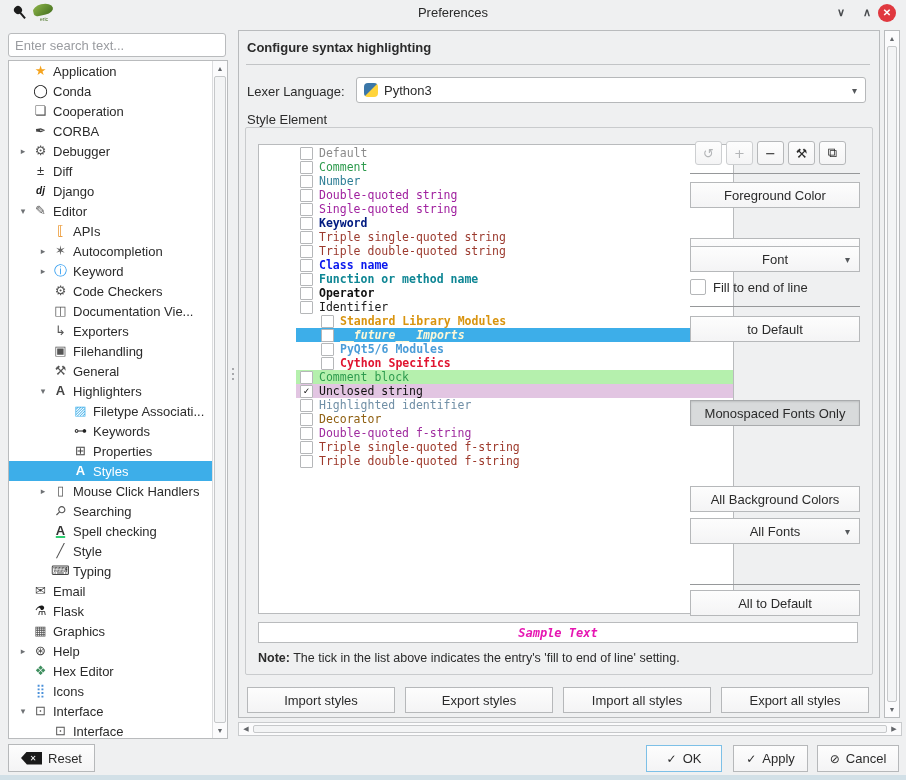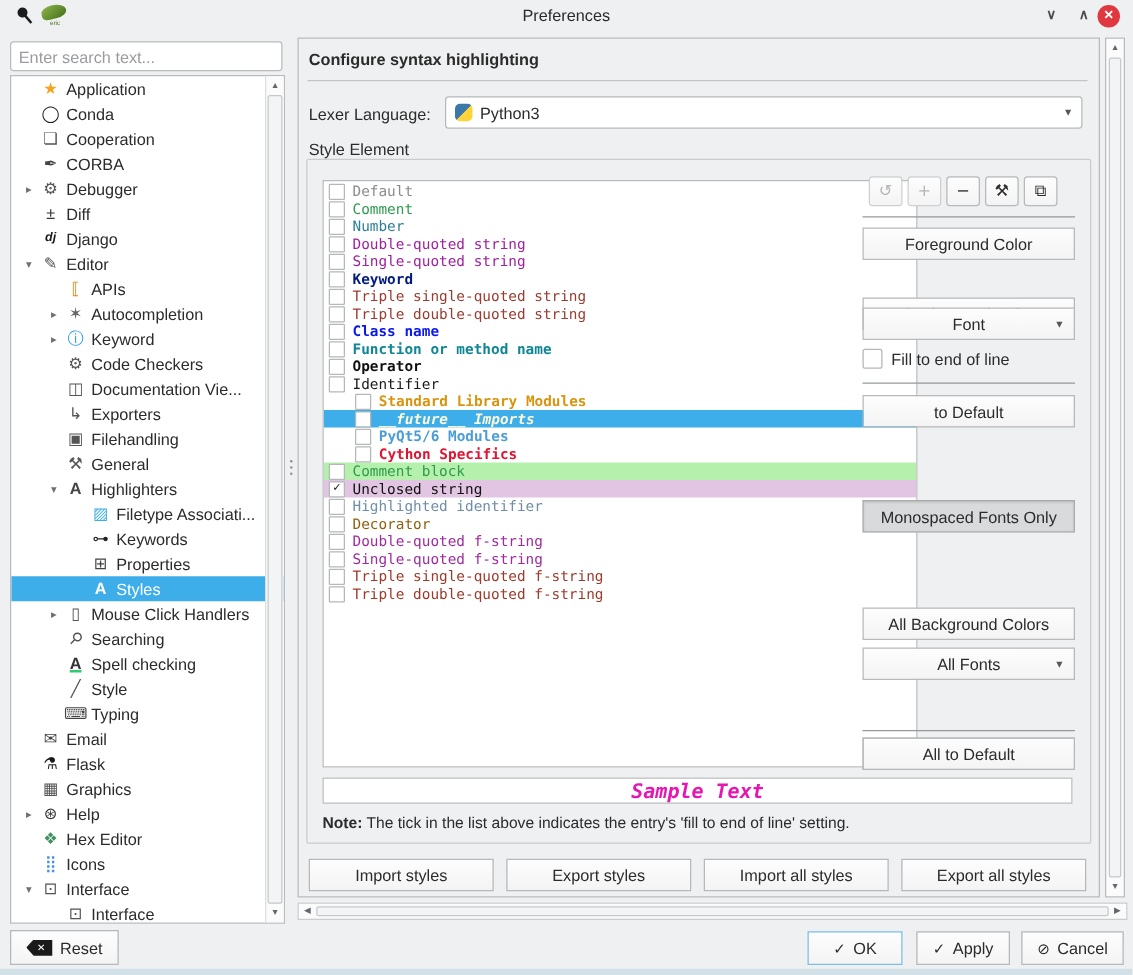--- a/index.html
+++ b/index.html
@@ -36,40 +36,40 @@
   .heading{position:absolute;left:8px;top:9px;font-size:13px;font-weight:bold;}
   .hr{position:absolute;height:1px;background:#c2c4c6;}
   #hr-head{left:7px;top:33px;width:624px;}
   .lbl{position:absolute;font-size:13px;}
   #lexer-lbl{left:8px;top:53px;}
   #lexer-combo{position:absolute;left:117px;top:46px;width:510px;height:26px;background:#fff;border:1px solid #b6b8ba;border-radius:3px;box-sizing:border-box;display:flex;align-items:center;font-size:13px;}
   .pyico{width:14px;height:14px;margin:0 6px 0 7px;border-radius:4px;background:linear-gradient(135deg,#3b77a8 49%,#ffd43b 51%);flex:none;}
   #lexer-combo .caret{margin-left:auto;margin-right:8px;font-size:10px;color:#55585b;}
   #style-lbl{left:8px;top:81px;}
   #group{position:absolute;left:6px;top:96px;width:628px;height:548px;border:1px solid #c9cbcd;border-radius:2px;box-sizing:border-box;}
-  #style-list{position:absolute;left:12px;top:16px;width:476px;height:470px;background:#fff;border:1px solid #b9bbbd;box-sizing:border-box;overflow:hidden;padding-top:1px;}
+  #style-list{position:absolute;left:12px;top:16px;width:476px;height:470px;background:#fff;border:1px solid #b9bbbd;box-sizing:border-box;overflow:hidden;padding-top:1px;padding-left:37px;}
   .srow{height:14px;display:flex;align-items:center;font-family:"DejaVu Sans Mono",monospace;font-size:11.5px;white-space:nowrap;}
   .chk{width:11px;height:11px;border:1px solid #b5b7b9;background:#fff;border-radius:1px;margin-left:4px;flex:none;font-size:10px;line-height:10px;text-align:center;color:#111;}
   .chk.ind{margin-left:25px;}
   .slabel{margin-left:6px;}
   #toolrow{position:absolute;left:449px;top:13px;display:flex;gap:4px;}
   .tbtn{width:27px;height:24px;border:1px solid #b6b8ba;border-radius:3px;background:linear-gradient(#fdfdfd,#f4f4f5);font-size:13px;color:#2b2b2b;display:flex;align-items:center;justify-content:center;font-family:"DejaVu Sans",sans-serif;}
   .tbtn.dis{color:#b4b6b8;border-color:#cdcfd1;}
   .colsep{position:absolute;left:444px;width:170px;height:1px;background:#96989a;}
   #sep1{top:45px;} #sep2{top:178px;} #sep3{top:456px;}
   .btn{border:1px solid #b6b8ba;border-radius:0;background:linear-gradient(#fdfdfd,#f4f4f5);font-family:"Liberation Sans",sans-serif;font-size:13px;color:#2b2b2b;display:flex;align-items:center;justify-content:center;box-sizing:border-box;}
   .cbtn{position:absolute;left:444px;width:170px;height:26px;}
   #btn-fg{top:54px;} #btn-bg{top:86px;margin-top:24px;} #btn-font{top:118px;}
   #fill-row{position:absolute;left:444px;top:151px;display:flex;align-items:center;font-size:13px;}
   .bigchk{width:14px;height:14px;border:1px solid #b4b6b8;border-radius:2px;background:#fff;margin-right:7px;flex:none;}
   #btn-todefault{top:188px;}
   #btn-mono{top:272px;background:#d8dadb;border-color:#a9abad;box-shadow:inset 0 1px 2px rgba(0,0,0,.12);}
   #btn-allbg{top:358px;} #btn-allfonts{top:390px;} #btn-allfill{top:422px;margin-top:40px;} #btn-alldefault{top:462px;}
   .dropbtn .caret{position:absolute;right:9px;font-size:10px;color:#55585b;}
-  #sample{position:absolute;left:12px;top:494px;width:600px;height:21px;background:#fff;border:1px solid #b9bbbd;box-sizing:border-box;display:flex;align-items:center;justify-content:center;font-family:"DejaVu Sans Mono",monospace;font-size:16px;font-weight:bold;font-style:italic;}
+  #sample{position:absolute;left:12px;top:494px;width:600px;height:21px;background:#fff;border:1px solid #b9bbbd;box-sizing:border-box;display:flex;align-items:center;justify-content:center;font-family:"DejaVu Sans Mono",monospace;font-size:12px;font-weight:bold;font-style:italic;}
   #note{position:absolute;left:12px;top:523px;font-size:12.5px;}
   #import-row{position:absolute;left:8px;top:656px;width:622px;height:26px;display:flex;gap:10px;}
   .imp{flex:1;height:26px;}
   #panel-vscroll{position:absolute;left:884px;top:30px;width:16px;height:688px;background:#fbfbfc;border:1px solid #b9bbbd;box-sizing:border-box;}
   #panel-vscroll .arr{position:absolute;left:0;width:14px;height:13px;font-size:7px;color:#63666a;text-align:center;line-height:13px;}
   #panel-vscroll .up{top:1px;} #panel-vscroll .dn{bottom:1px;}
   #panel-vscroll .thumb{position:absolute;left:2px;right:2px;top:15px;bottom:15px;background:#f3f4f5;border:1px solid #c6c8ca;border-radius:2px;}
   #panel-hscroll{position:absolute;left:238px;top:722px;width:664px;height:14px;background:#fbfbfc;border:1px solid #c9cbcd;box-sizing:border-box;}
   #panel-hscroll .arr{position:absolute;top:0;width:12px;height:12px;font-size:7px;color:#63666a;text-align:center;line-height:12px;}
   #panel-hscroll .lf{left:1px;} #panel-hscroll .rt{right:1px;}
@@ -379,24 +379,20 @@
         <div class="srow">
           <span class="chk"></span>
           <span class="slabel" style="color: rgb(143, 95, 16);">Decorator</span>
         </div>
         <div class="srow">
           <span class="chk"></span>
           <span class="slabel" style="color: rgb(159, 43, 159);">Double-quoted f-string</span>
         </div>
         <div class="srow">
           <span class="chk"></span>
-          <span class="slabel" style="color: rgb(159, 43, 159);">Single-quoted f-string</span>
-        </div>
-        <div class="srow">
-          <span class="chk"></span>
           <span class="slabel" style="color: rgb(158, 58, 44);">Triple single-quoted f-string</span>
         </div>
         <div class="srow">
           <span class="chk"></span>
           <span class="slabel" style="color: rgb(158, 58, 44);">Triple double-quoted f-string</span>
         </div>
       </div>
 
     <div id="toolrow">
         <button class="tbtn dis">

